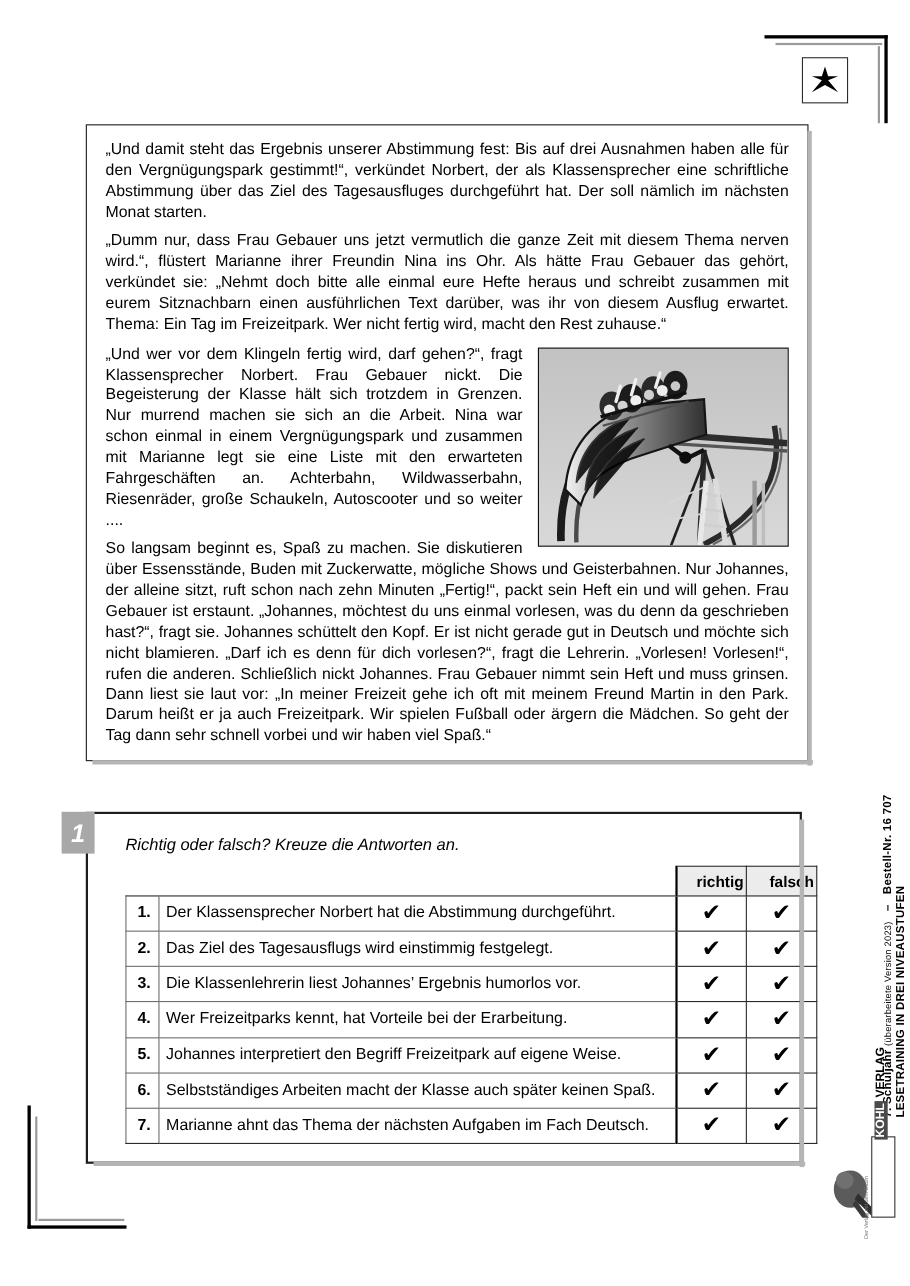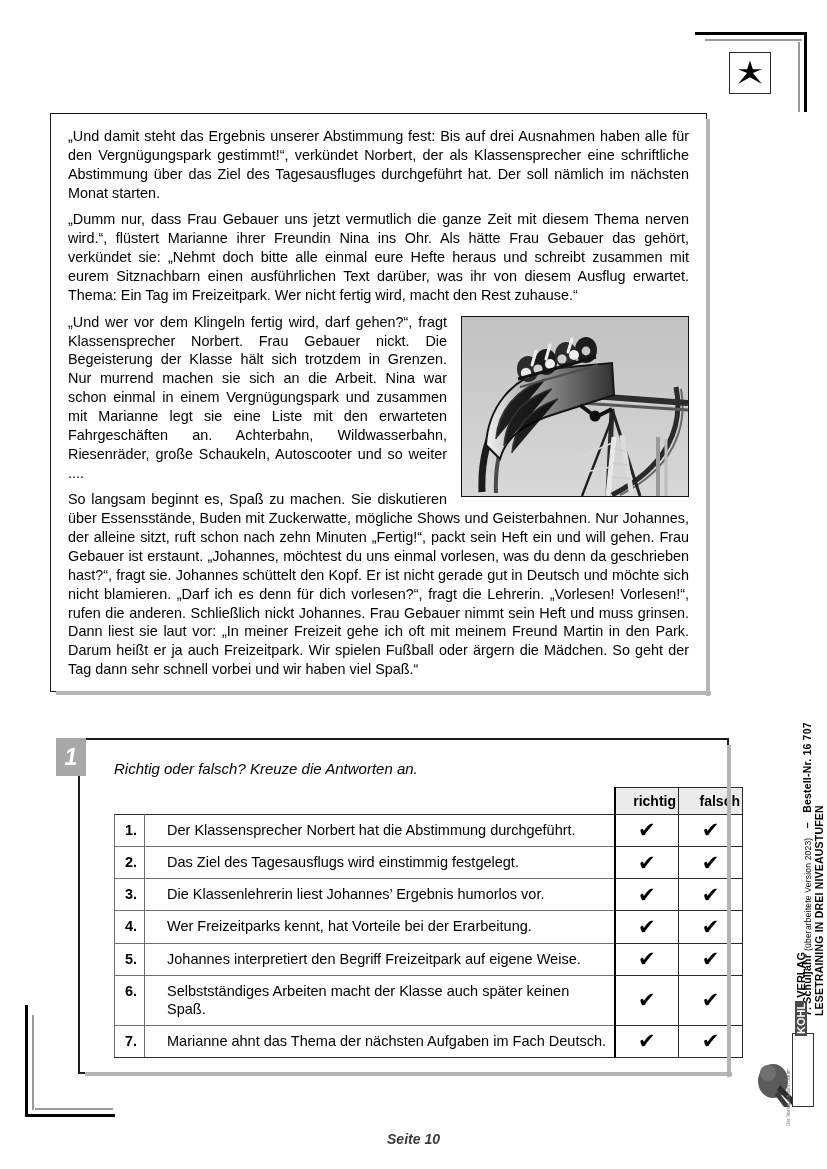--- a/index.html
+++ b/index.html
@@ -76,21 +76,21 @@
     text-align: center;
     font-size: 25px;
     font-weight: bold;
     letter-spacing: 0.2px;
   }
   .page-title .num { margin-right: 11px; }
 
   
   .text-box {
     position: absolute;
-    left: 50px;
+    left: 78px;
     top: 113px;
     width: 657px;
     box-sizing: border-box;
     border: 1.5px solid #1a1a1a;
     background: #fff;
     padding: 13px 17px 12px 17px;
   }
   .text-box::after {
     content: "";
     position: absolute;
@@ -223,21 +223,21 @@
     padding: 6px 3px 7px 3px;
     line-height: 1.25;
   }
   table.qtable td.num {
     text-align: right;
     font-weight: bold;
     padding-right: 7px;
     padding-left: 4px;
   }
   table.qtable td.txt {
-    padding-left: 22px;
+    padding-left: 6px;
     margin-top: 48px;
   }
   table.qtable td.mark {
     border-color: #2a2a2a;
     text-align: center;
     vertical-align: middle;
     font-size: 21px;
     font-weight: bold;
     padding: 0;
   }
@@ -561,15 +561,14 @@
       <path d="M24 28 L40 44 L36 48 L21 33 Z" fill="#2e2e2e"></path>
     </svg>
     <div class="logo-badge">
       <div class="logo-word">
         <span class="kohl">KOHL</span><span> VERLAG</span>
       </div>
     </div>
     <div class="logo-tag">Der Verlag mit dem Baum</div>
   </div>
 
-  <div class="footer">Seite 10</div>
 
 </div>
 
 </body></html>

